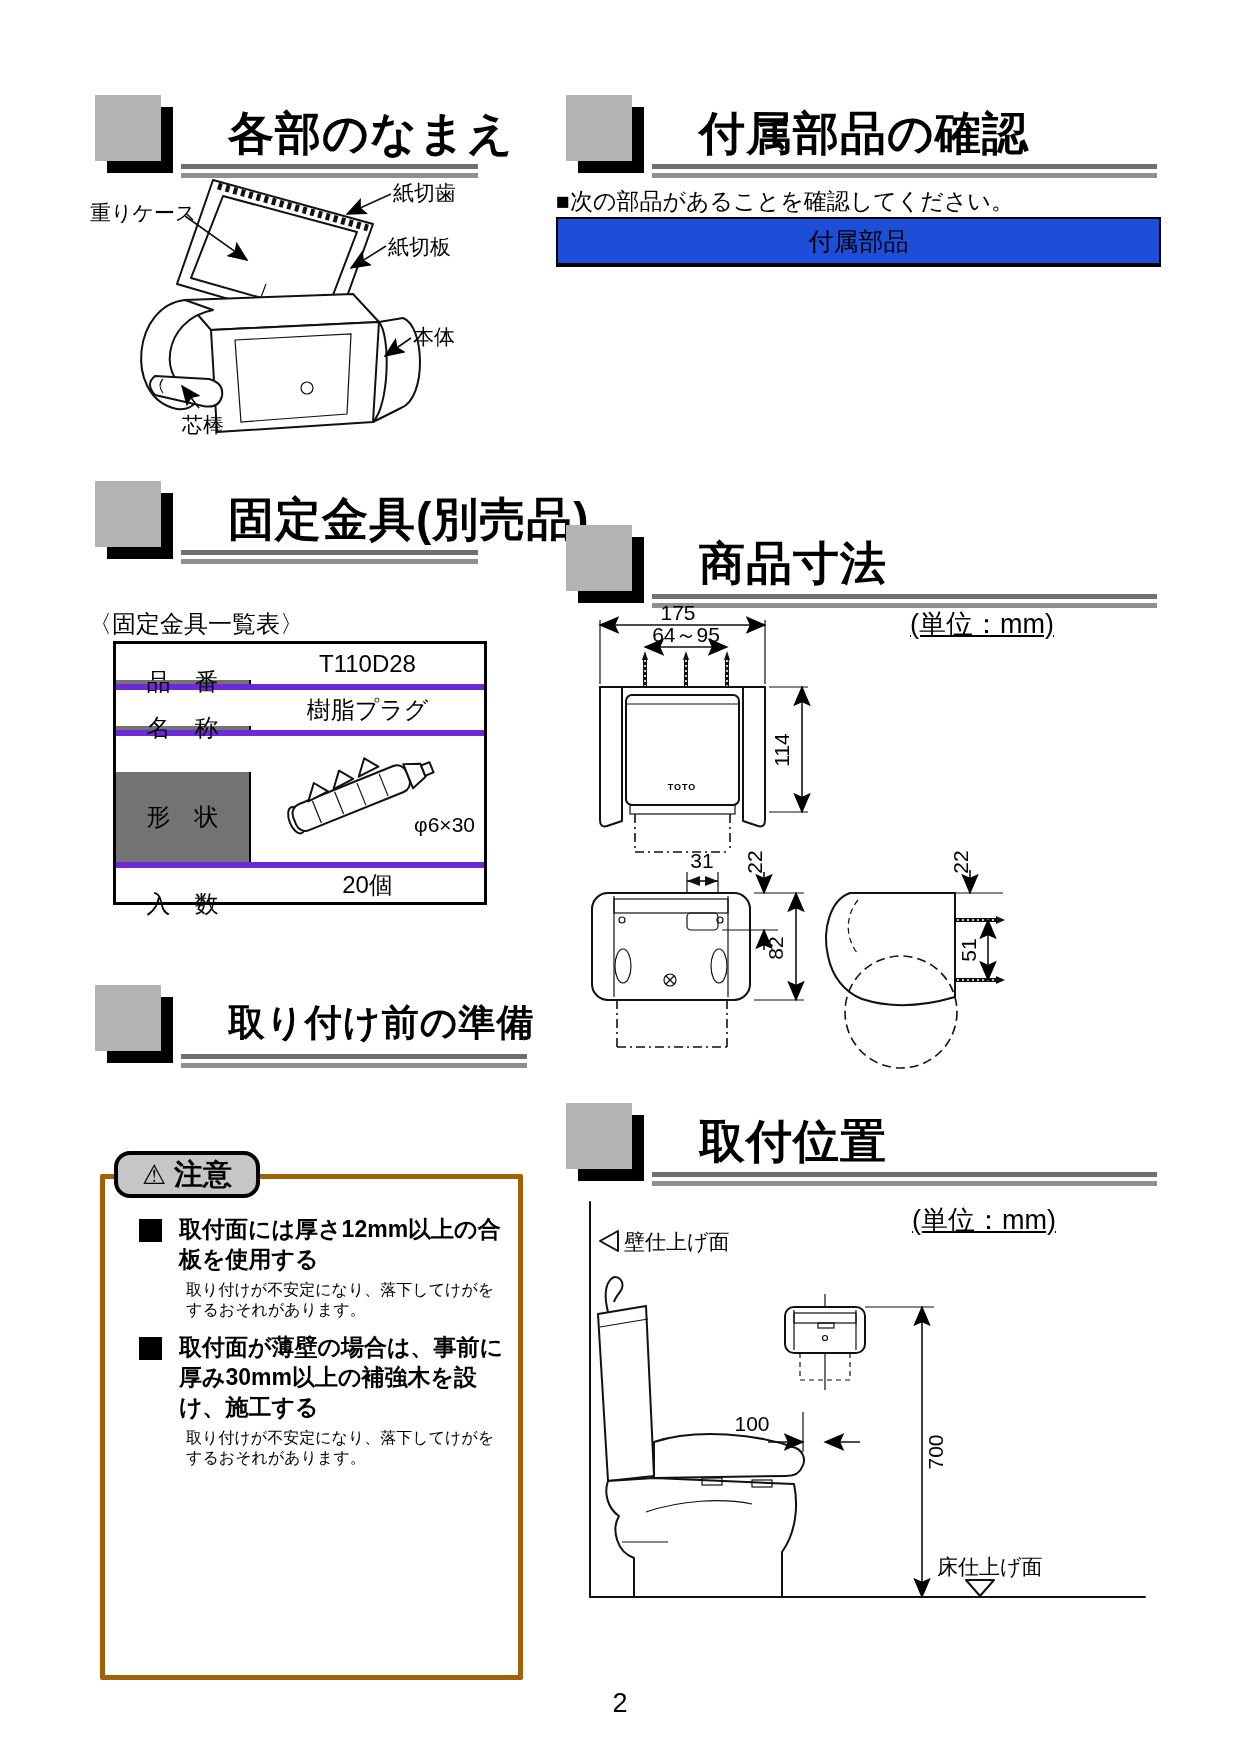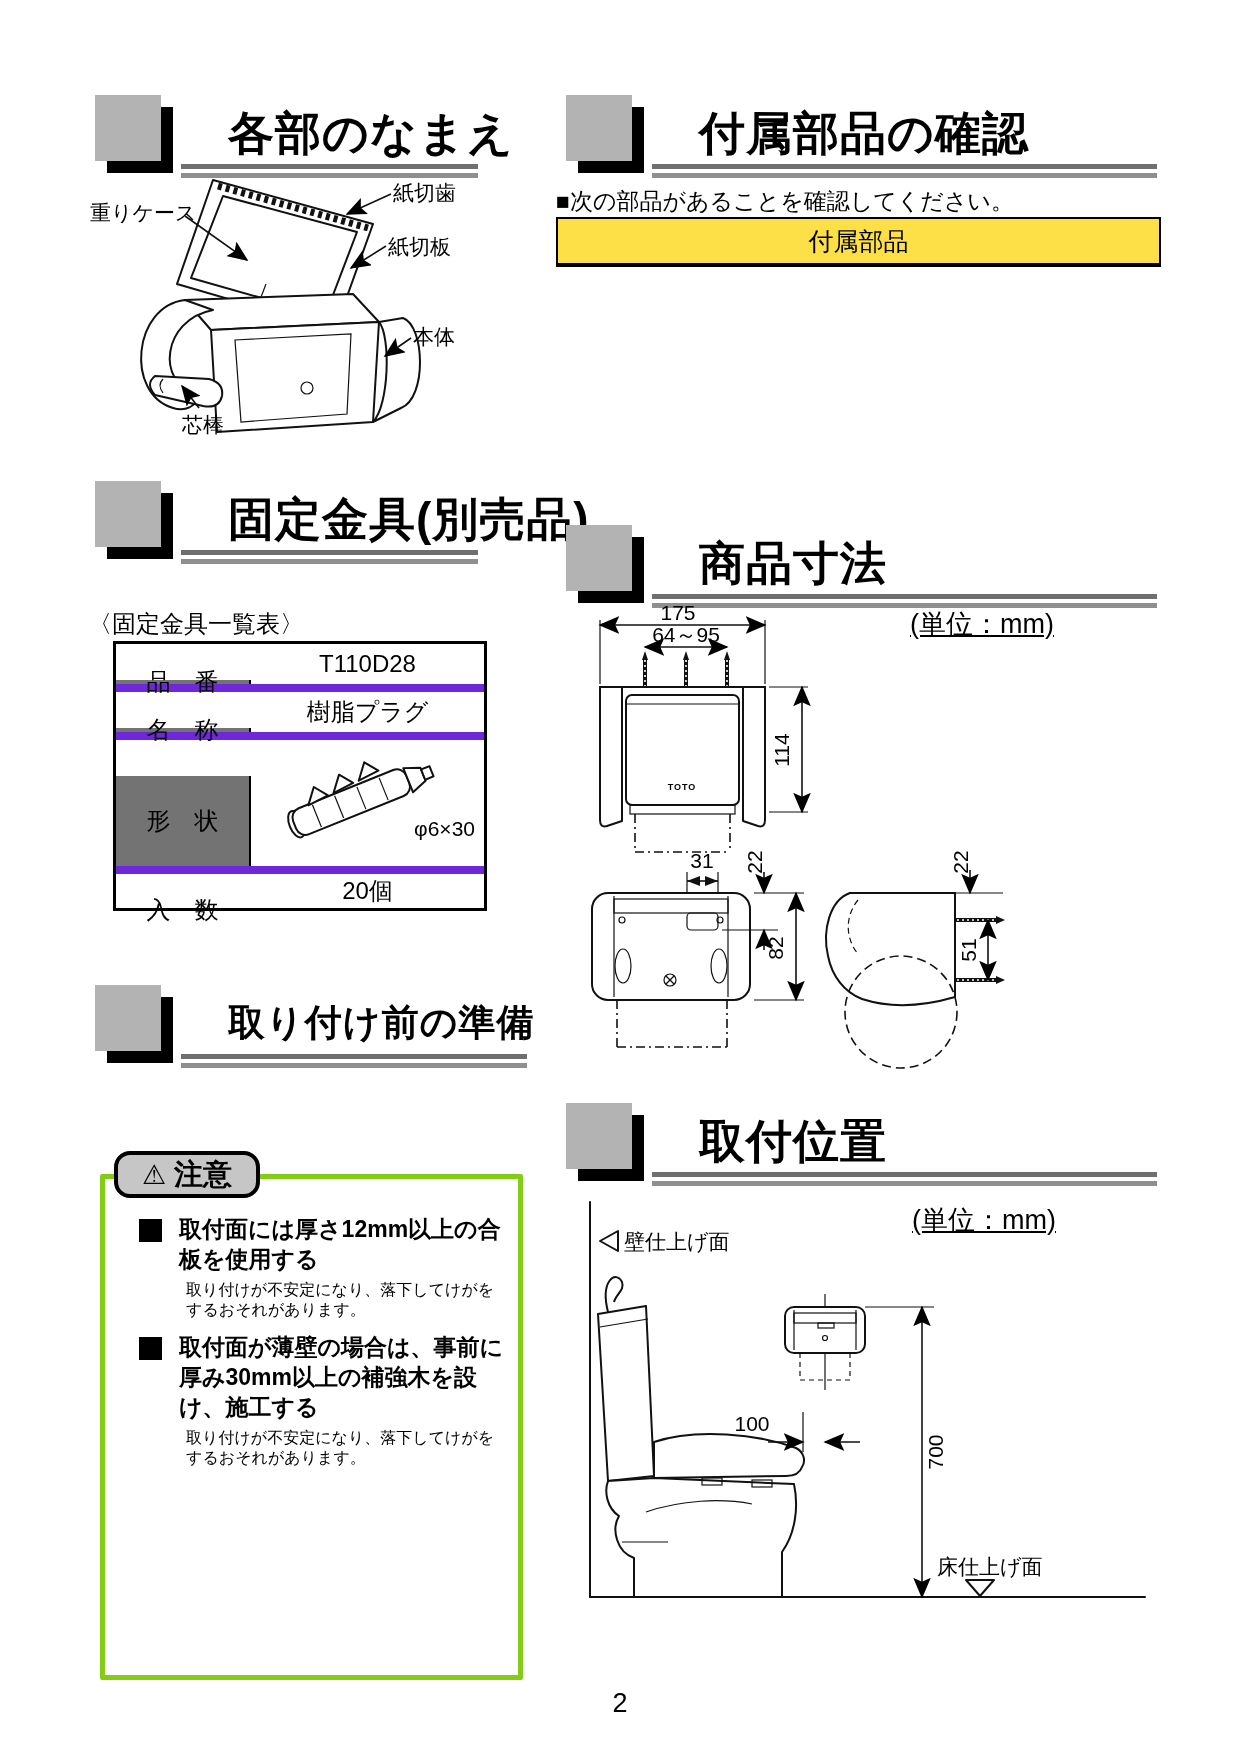--- a/index.html
+++ b/index.html
@@ -15,34 +15,34 @@
   .sec-hdr .sec-title { position:absolute; left:103px; top:22px; font-size:46px; font-weight:bold; letter-spacing:1px; white-space:nowrap; line-height:1;margin-left:40px; }
   .sec-hdr .sec-title.small { font-size:37px; top:26px; }
   .sec-hdr .rules { position:absolute; left:96px; top:76px; height:4px; border-top:5px solid #6f6f6f; border-bottom:5px solid #8f8f8f; }
   
   .note { position:absolute; font-size:23px; }
   .unit-note { position:absolute; font-size:27px;text-decoration:underline; }
   .subtitle { position:absolute; font-size:24px; }
   .page-num { position:absolute; left:0; top:1688px; width:1240px; text-align:center; font-size:27px; }
   
   .acc-table { position:absolute; left:556px; top:217px; width:601px; border:2px solid #000; }
-  .acc-thead { height:44px; background:#fde047; border-bottom:2px solid #000; display:flex; align-items:center; justify-content:center; font-size:25px; }
+  .acc-thead { height:44px; background:#1d4ed8; border-bottom:2px solid #000; display:flex; align-items:center; justify-content:center; font-size:25px; }
   .acc-row { display:flex; height:51px; }
   .acc-name { flex:1; display:flex; align-items:center; padding-left:12px; font-size:23px; }
   .acc-qty { width:188px; border-left:2px solid #000; display:flex; align-items:center; justify-content:center; font-size:24px; }
   
   .fix-table { position:absolute; left:113px; top:641px; width:368px; border:3px solid #000; }
-  .fx-row { display:flex; border-top:8px solid #6d28d9; }
+  .fx-row { display:flex; border-top:6px solid #6d28d9; }
   .fx-row:first-child { border-top:none; }
   .fx-label { width:133px; background:#737373; border-right:2px solid #000; display:flex; align-items:center; justify-content:center; font-size:24px;margin-top:36px; }
   .fx-val { flex:1; display:flex; align-items:center; justify-content:center; font-size:24px; }
   .fx-shape { position:relative; }
   .fx-shape svg { position:absolute; left:0; top:0; }
   
-  .caution-box { position:absolute; left:100px; top:1174px; width:413px; height:496px; border:5px solid #84cc16; border-radius:2px; }
+  .caution-box { position:absolute; left:100px; top:1174px; width:413px; height:496px; border:5px solid #a16207; border-radius:2px; }
   .caution-badge { position:absolute; left:114px; top:1151px; width:146px; height:47px; background:#c6c6c6; border:4px solid #000; border-radius:16px; display:flex; align-items:center; justify-content:center; gap:8px; font-size:29px; font-weight:bold; box-sizing:border-box; }
   .caution-badge .warn { font-size:27px; font-weight:normal; }
   .ci-list { position:absolute; left:34px; right:10px; top:36px; }
   .ci { position:relative; padding-left:40px; margin-bottom:13px; }
   .ci .bullet { position:absolute; left:0; top:4px; width:23px; height:23px; background:#000; }
   .ci-head { font-size:23px; font-weight:bold; line-height:1.3; }
   .ci-body { font-size:16px; line-height:1.27; padding-left:7px; margin-top:5px; }
   
   svg { position:absolute; }
   svg text { font-family:"Liberation Sans","DejaVu Sans",sans-serif; }

